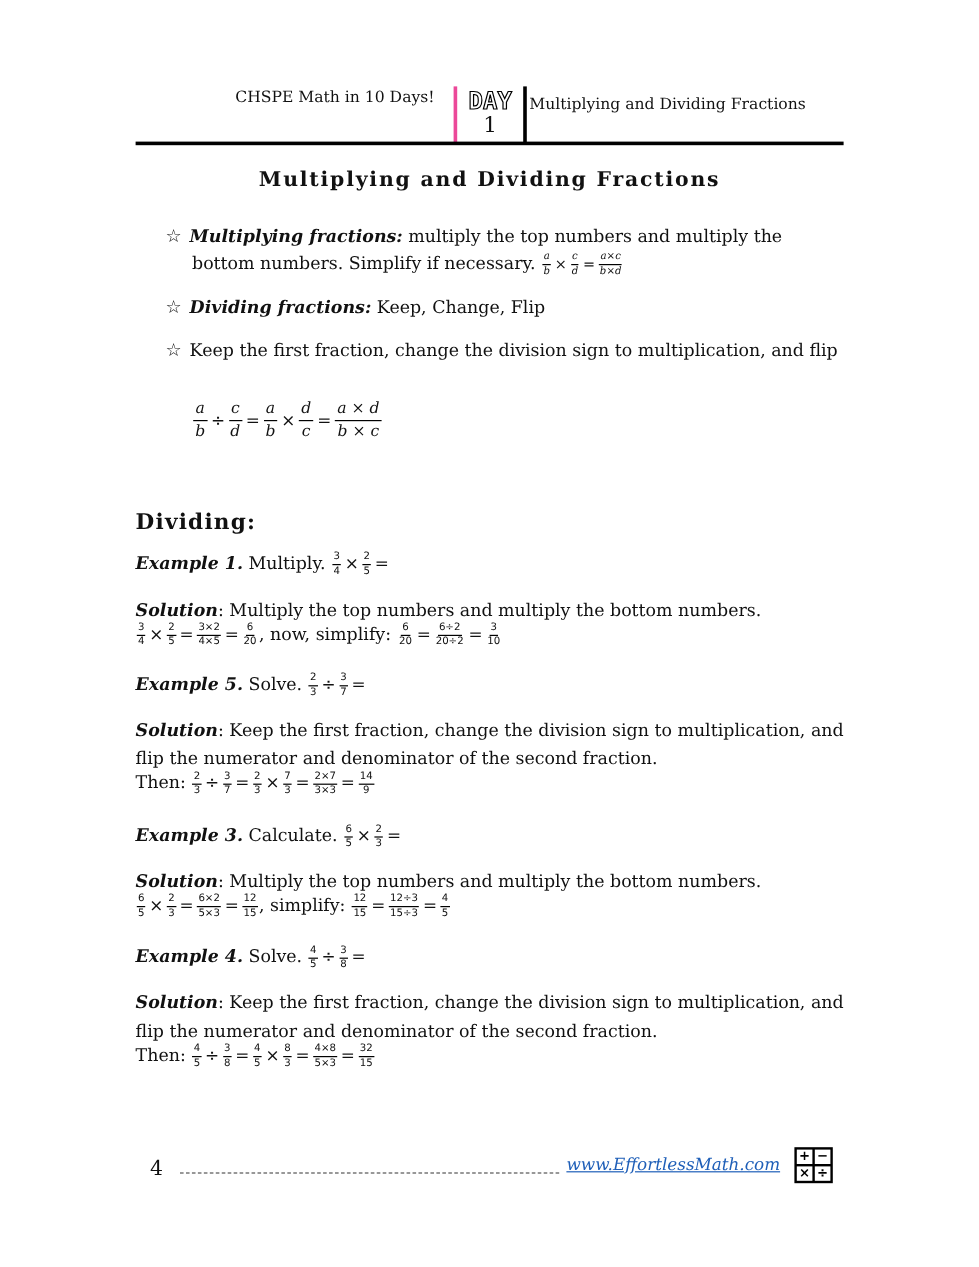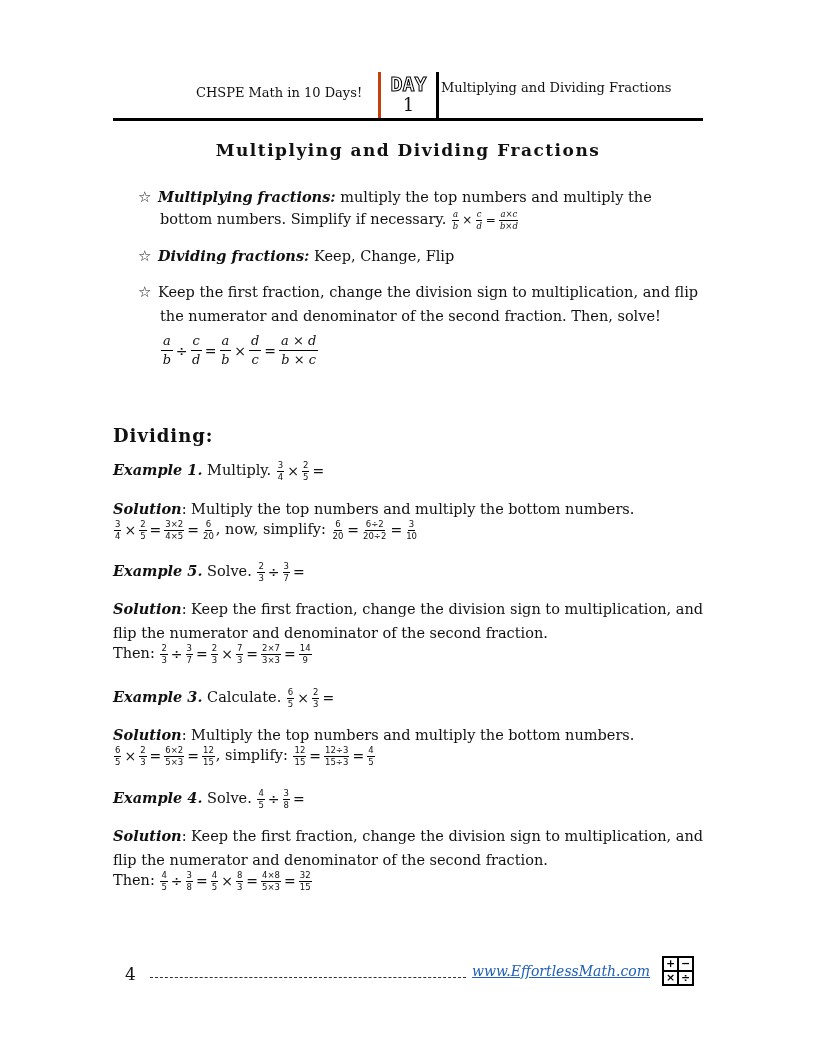--- a/index.html
+++ b/index.html
@@ -1,22 +1,22 @@
 <!DOCTYPE html>
 <html><head>
 <meta charset="utf-8">
 <style>
   html, body { margin: 0; padding: 0; background: #ffffff; }
   body { width: 816px; height: 1056px; position: relative; overflow: hidden;
          font-family: "DejaVu Serif", "Liberation Serif", serif; color: #111; }
   .abs { position: absolute; }
 
   
-  .hdr-left { left: 196px; top: 85px; font-size: 13px; }
-  .hdr-day { left: 378px; top: 72px; width: 55px; height: 48px; border-left: 3px solid #c2410c; border-right: 3px solid #000; text-align: center; }
+  .hdr-left { left: 196px; top: 74px; font-size: 13px; }
+  .hdr-day { left: 378px; top: 72px; width: 55px; height: 48px; border-left: 3px solid #ec4899; border-right: 3px solid #000; text-align: center; }
   .hdr-day .day { font-family: "DejaVu Sans Mono", monospace; font-size: 20px; line-height: 22px; margin-top: 1px;
                   color: #fff; -webkit-text-stroke: 1px #000; font-weight: bold; letter-spacing: 0px; }
   .hdr-day .num { font-size: 18px; line-height: 20px; }
   .hdr-right { left: 441px; top: 79px; font-size: 13px; line-height: 18px; }
   .hdr-rule { left: 113px; top: 118px; width: 590px; height: 3px; background: #000; }
 
   .title { left: 0; width: 816px; top: 140px; text-align: center; font-weight: bold; font-size: 17px; letter-spacing: 1.5px; }
 
   .bullet { left: 138px; width: 566px; font-size: 14.5px; line-height: 22px; }
   .star { display: inline-block; width: 20px; font-size: 15px; }
@@ -78,21 +78,20 @@
       </span>
   </div>
 </div>
 
 <div class="abs bullet" style="top:245px;">
   <span class="star">☆</span><b>Dividing fractions:</b> <span>Keep, Change, Flip</span>
 </div>
 
 <div class="abs bullet" style="top:280px; line-height:24px;">
   <div><span class="star">☆</span><span>Keep the first fraction, change the division sign to multiplication, and flip</span></div>
-  <div class="indent"><span>the numerator and denominator of the second fraction. Then, solve!</span></div>
 </div>
 
 <div class="abs formula">
   <span class="frac big">
       <span class="n">a</span>
       <span class="d">b</span>
     </span><span class="op">÷</span><span class="frac big">
       <span class="n">c</span>
       <span class="d">d</span>
     </span><span class="op">=</span><span class="frac big">

